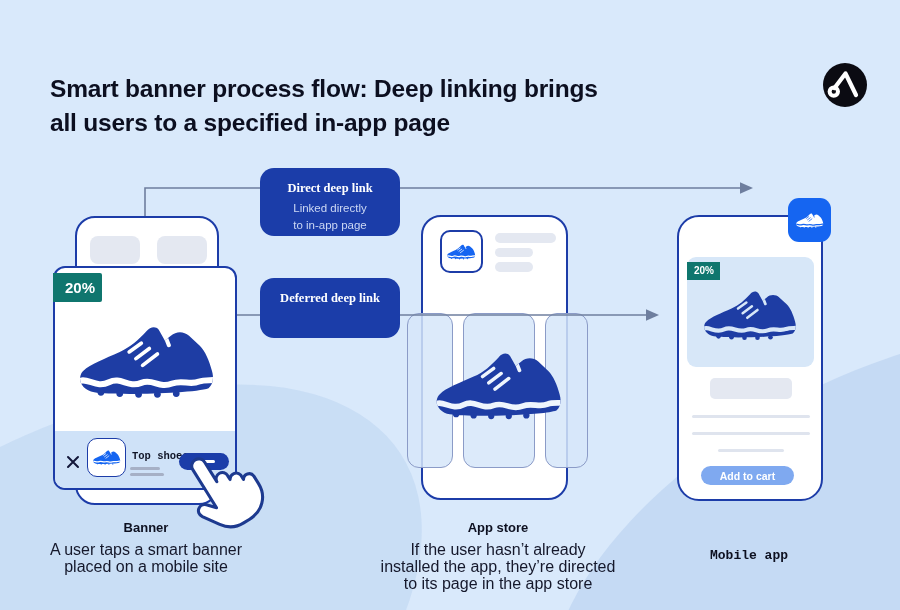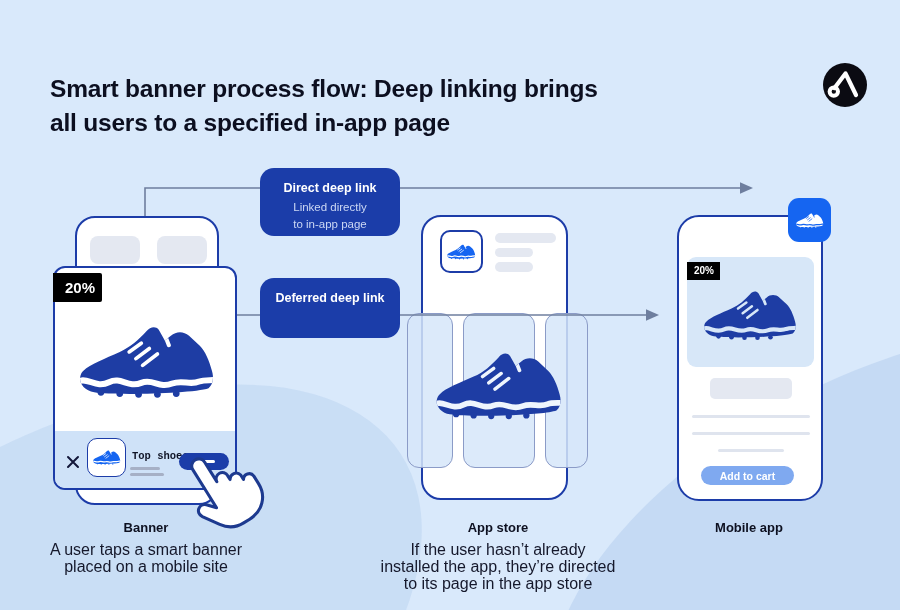--- a/index.html
+++ b/index.html
@@ -11,33 +11,33 @@
   
   .page-title{left:50px;top:44px;z-index:1;font-size:24.5px;font-weight:700;color:#0c0f20;
     line-height:34px;letter-spacing:-0.2px;white-space:pre-line;}
   
   .logo{left:823px;top:35px;width:44px;height:44px;z-index:1;}
   
   #connectors{position:absolute;inset:0;z-index:4;pointer-events:none;}
   
   .dl-box{width:140px;background:#1b3da9;border-radius:14px;z-index:5;text-align:center;
     color:#fff;box-sizing:border-box;padding-top:13px;}
-  .dl-box .dl-title{font-size:12.5px;font-weight:700;margin:0 0 4px 0;}
+  .dl-box .dl-title{font-size:12.5px;font-weight:700;margin:0 0 4px 0;font-family:Liberation Serif, serif;}
   .dl-box .dl-desc{font-size:11.5px;color:#ccd8f4;line-height:17px;white-space:pre-line;}
   #direct-box{left:260px;top:140px;height:68px;}
   #deferred-box{left:260px;top:250px;height:60px;}
   
   .phone{background:#fff;border:2px solid #1c3ca8;border-radius:20px;box-sizing:border-box;}
   .ph-grey{background:#e4e8f1;border-radius:8px;position:absolute;}
   
   #banner-group{left:0;top:0;z-index:6;width:0;height:0;}
   #banner-back-phone{left:75px;top:188px;width:144px;height:289px;}
   #banner-card{left:53px;top:238px;width:184px;height:224px;background:#fff;
     border:2px solid #1c3ca8;border-radius:12px;box-sizing:border-box;z-index:2;}
-  .badge{background:#000000;color:#fff;font-weight:700;position:absolute;}
+  .badge{background:#0f766e;color:#fff;font-weight:700;position:absolute;}
   #banner-badge{left:-2px;top:5px;width:49px;height:29px;font-size:15px;line-height:29px;
     padding-left:12px;box-sizing:border-box;border-radius:0 2px 2px 0;}
   #banner-strip{left:0;right:0;bottom:0;height:57px;background:#cfe2f8;
     border-radius:0 0 10px 10px;}
   .mini-app-icon{background:#fff;border:1.5px solid #1c3ca8;border-radius:10px;
     display:flex;align-items:center;justify-content:center;box-sizing:border-box;}
   #banner-cta{left:124px;top:22px;width:50px;height:17px;background:#1b3da9;border-radius:99px;
     display:flex;align-items:center;justify-content:center;border:none;}
   #banner-cta .dash{width:22px;height:2.5px;background:#fff;border-radius:2px;}
   .tiny-line{position:absolute;height:2.5px;background:#a6b0c6;border-radius:2px;}
@@ -57,21 +57,21 @@
   .grey-line{position:absolute;height:3px;background:#dfe4ee;border-radius:2px;}
   #add-to-cart{left:22px;top:249px;width:93px;height:19px;background:#7fa9f0;border:none;
     border-radius:10px;color:#fff;font-size:10.5px;font-weight:700;
     display:flex;align-items:center;justify-content:center;font-family:inherit;}
   
   .caption{z-index:1;width:260px;text-align:center;color:#15182b;}
   .caption h3{margin:0;font-size:13px;font-weight:700;color:#0d1020;}
   .caption p{margin:6px 0 0 0;font-size:16px;line-height:17px;white-space:pre-line;}
   #cap-banner{left:16px;top:492px;}
   #cap-appstore{left:368px;top:492px;}
-  #cap-mobile{left:619px;top:492px;}
+  #cap-mobile{left:619px;top:520px;font-family:Liberation Mono, monospace;}
   .sneaker{display:block;}
 </style>
 </head>
 <body>
 
 <div id="stage">
 
   <svg id="bg" width="900" height="610">
     <ellipse cx="880" cy="540" rx="360" ry="190" fill="rgba(178,204,238,0.5)" transform="rotate(-28 880 540)"></ellipse>
     <ellipse cx="40" cy="660" rx="430" ry="230" fill="rgba(178,204,238,0.4)" transform="rotate(-33 40 660)"></ellipse>

